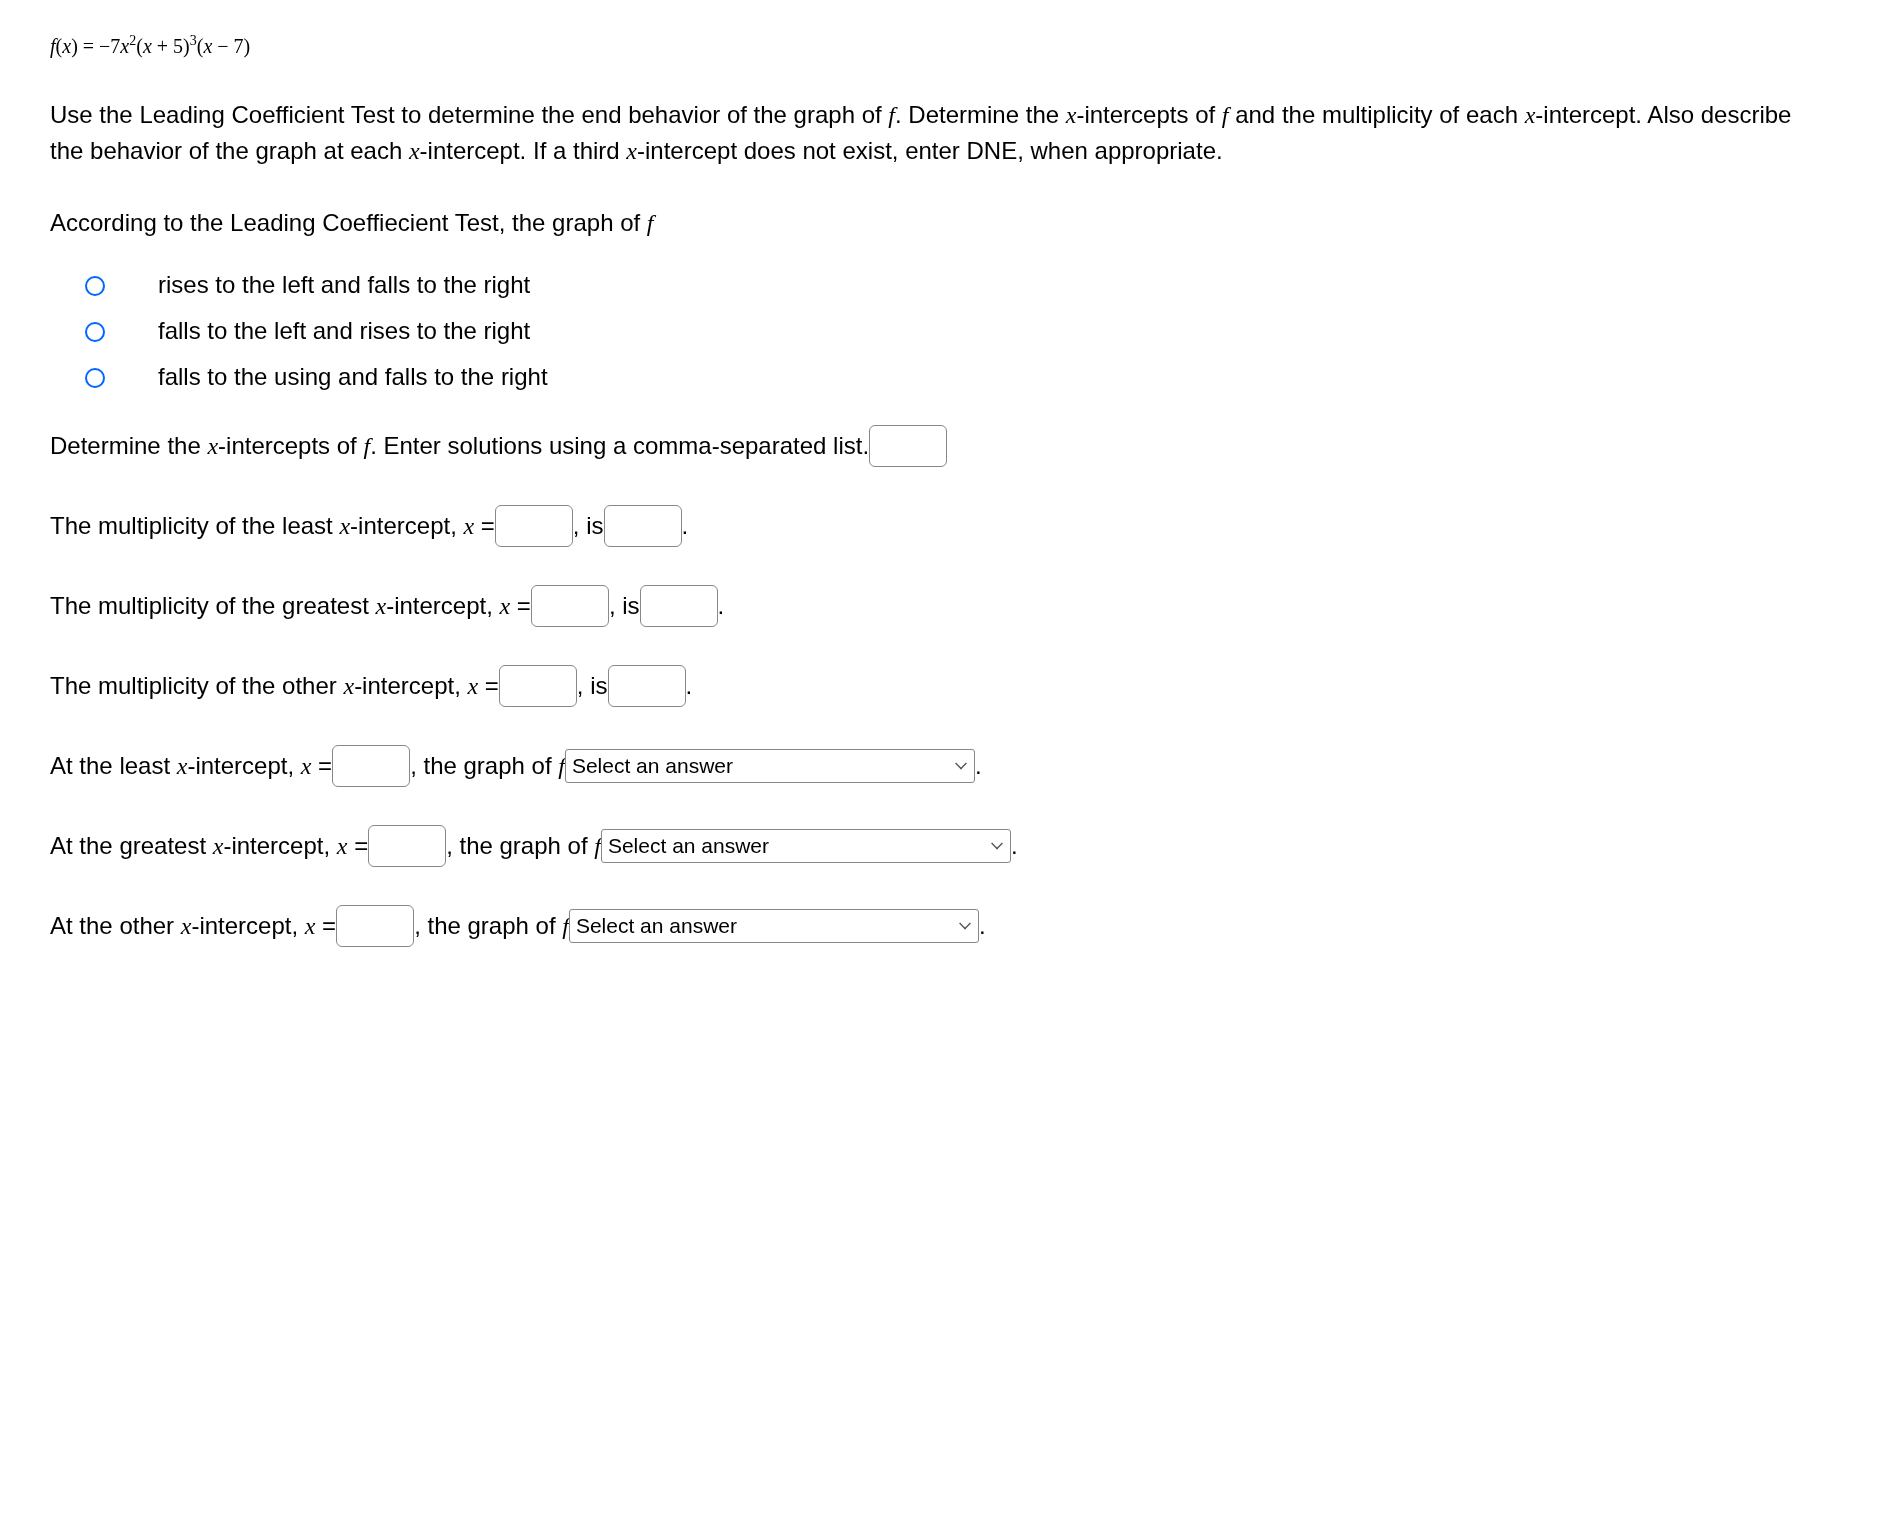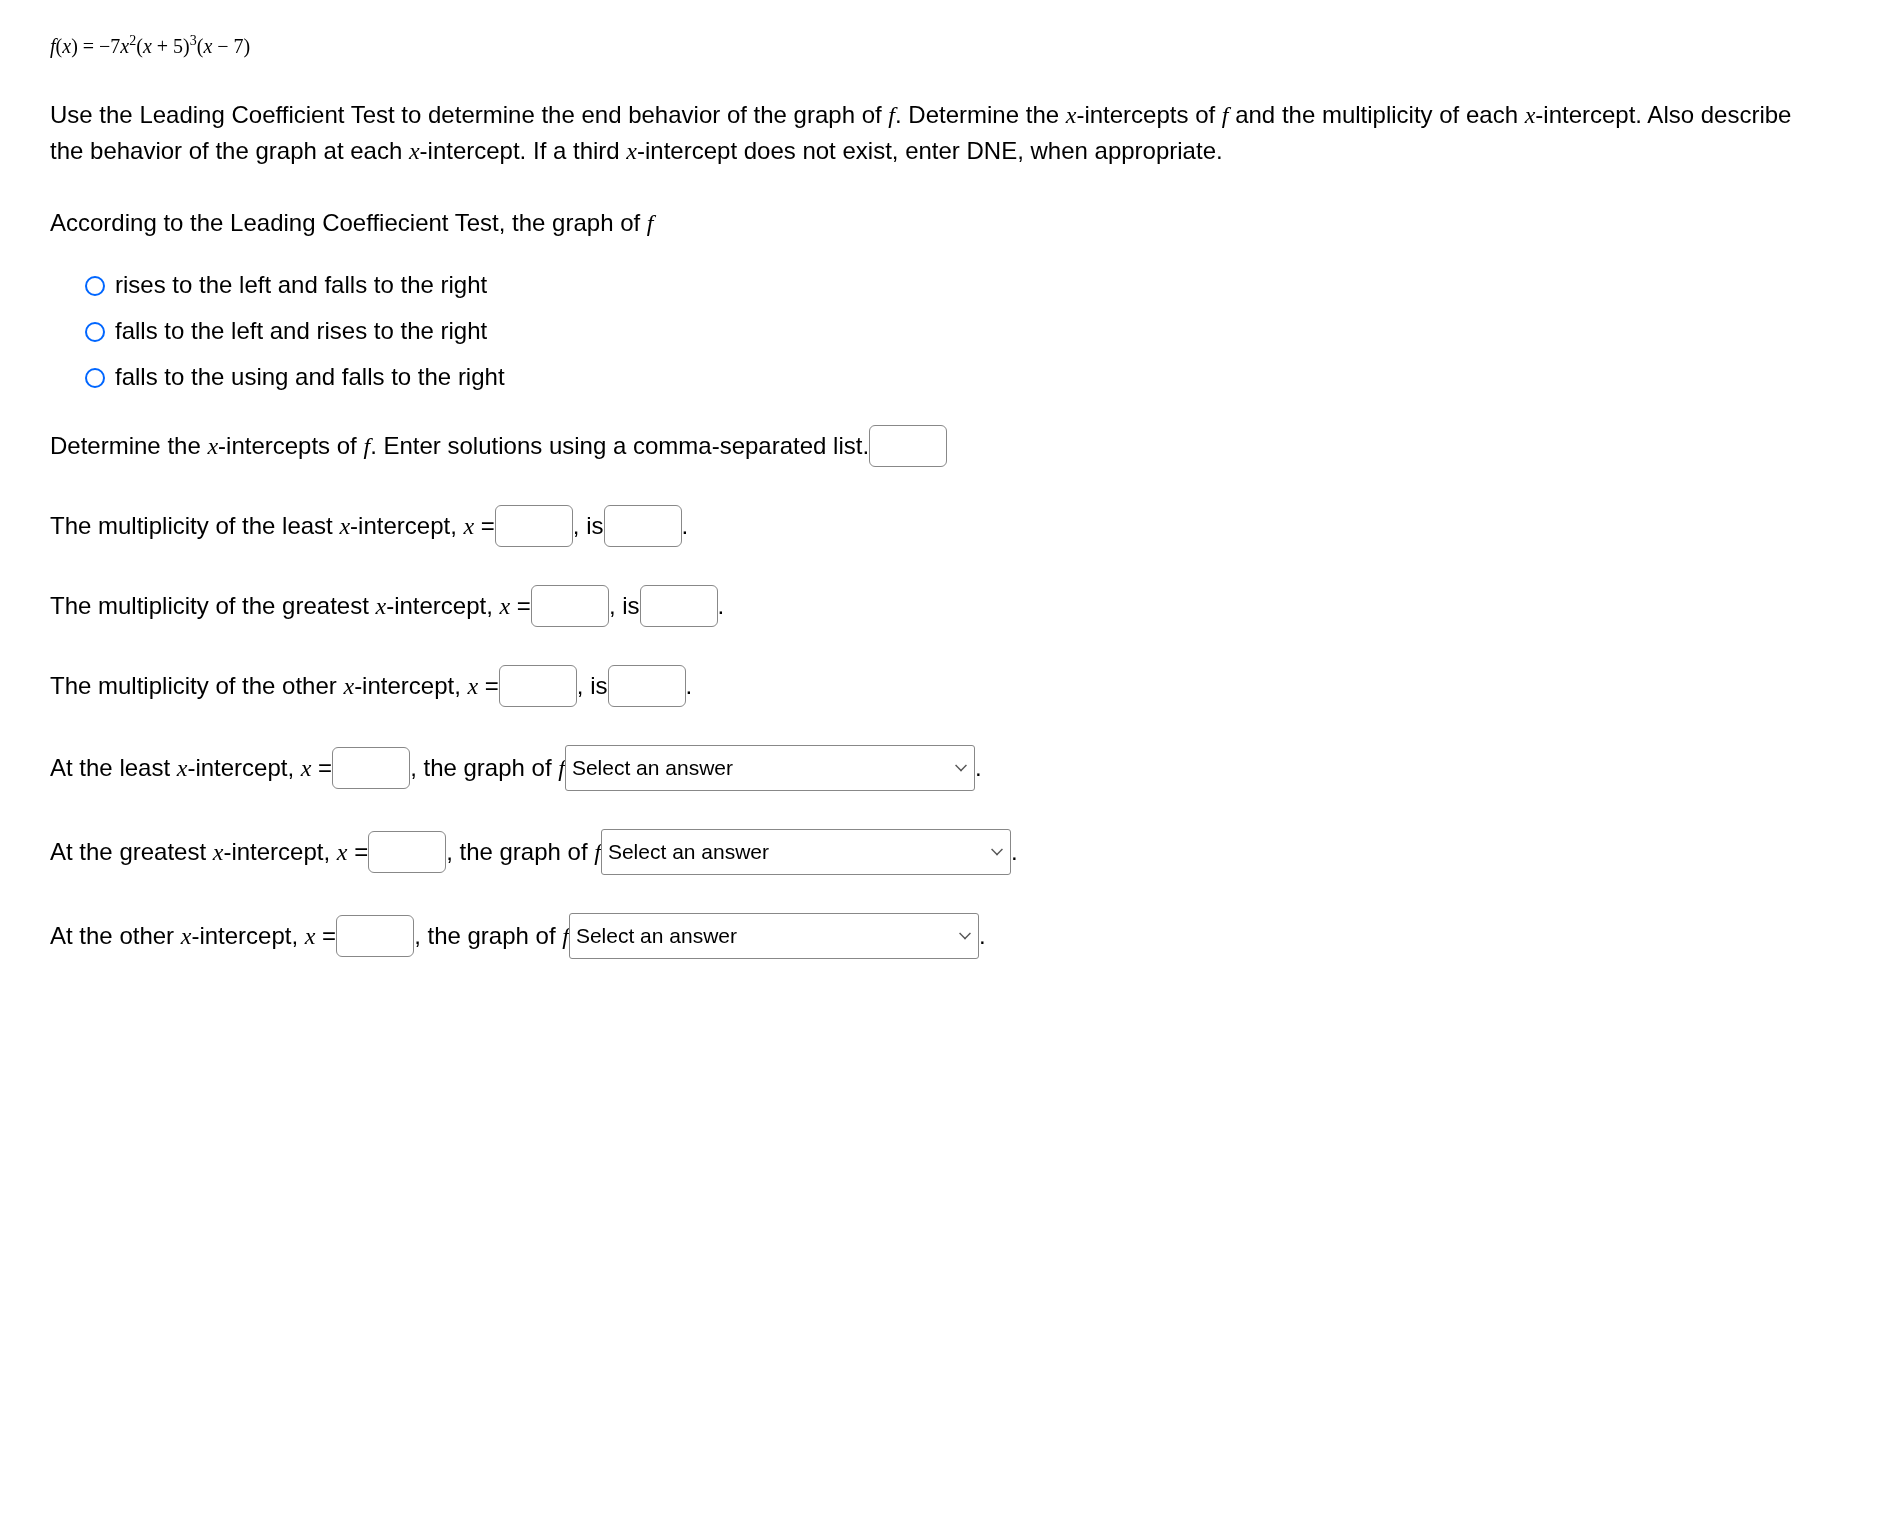--- a/index.html
+++ b/index.html
@@ -25,20 +25,21 @@
     margin-top: 36px;
   }
   .options {
     margin-left: 30px;
     margin-bottom: 30px;
   }
   .option-row {
     display: flex;
     align-items: center;
     margin-bottom: 10px;
+    gap: 43px;
   }
   .radio {
     appearance: none;
     width: 20px;
     height: 20px;
     border: 2px solid #0066ff;
     border-radius: 50%;
     margin-right: 10px;
     cursor: pointer;
     flex-shrink: 0;
@@ -62,21 +63,21 @@
     display: flex;
     align-items: center;
     flex-wrap: wrap;
     gap: 0;
   }
   .sel {
     font-family: Verdana, Geneva, sans-serif;
     font-size: 21px;
     border: 1px solid #888;
     border-radius: 3px;
-    height: 46px;
+    height: 34px;
     padding: 0 28px 0 6px;
     background: #fff;
     appearance: none;
     cursor: pointer;
     min-width: 410px;
   }
   .select-wrap {
     position: relative;
     display: inline-flex;
     align-items: center;

